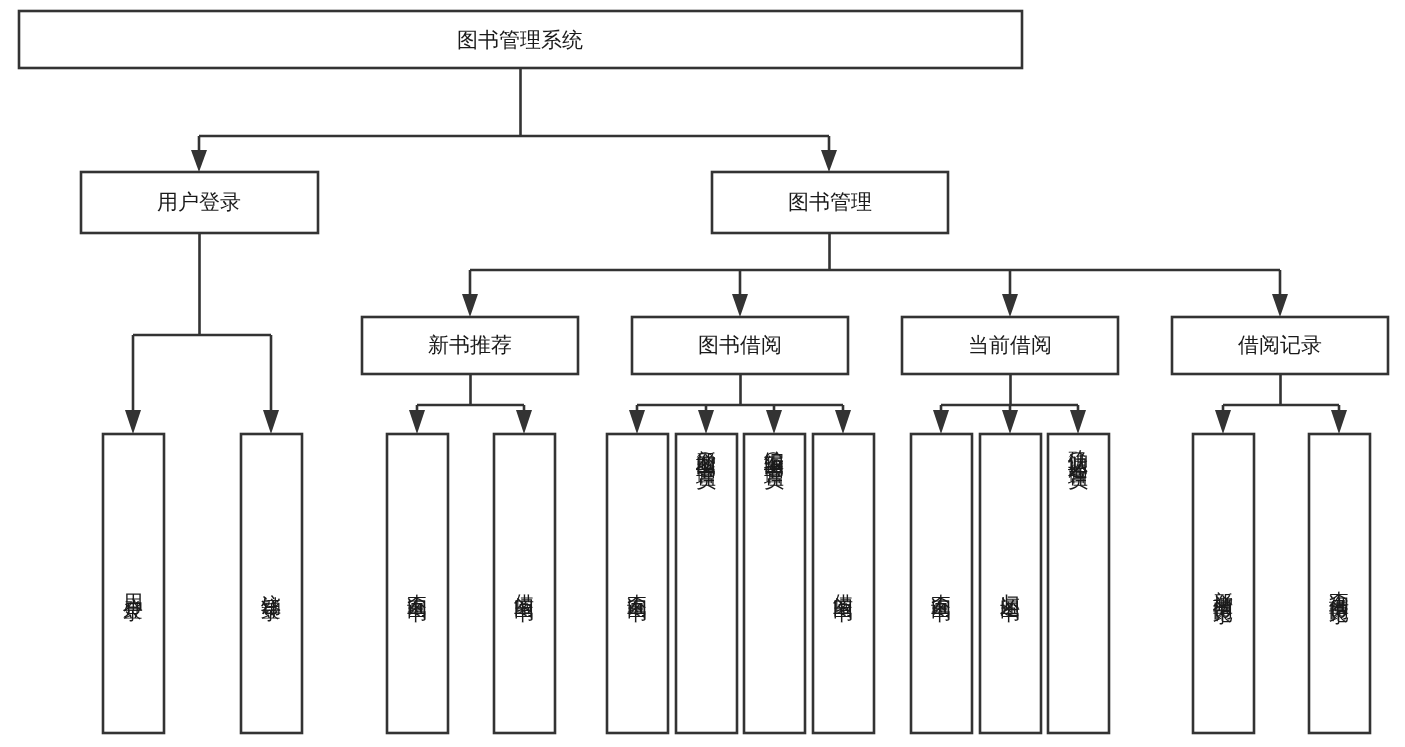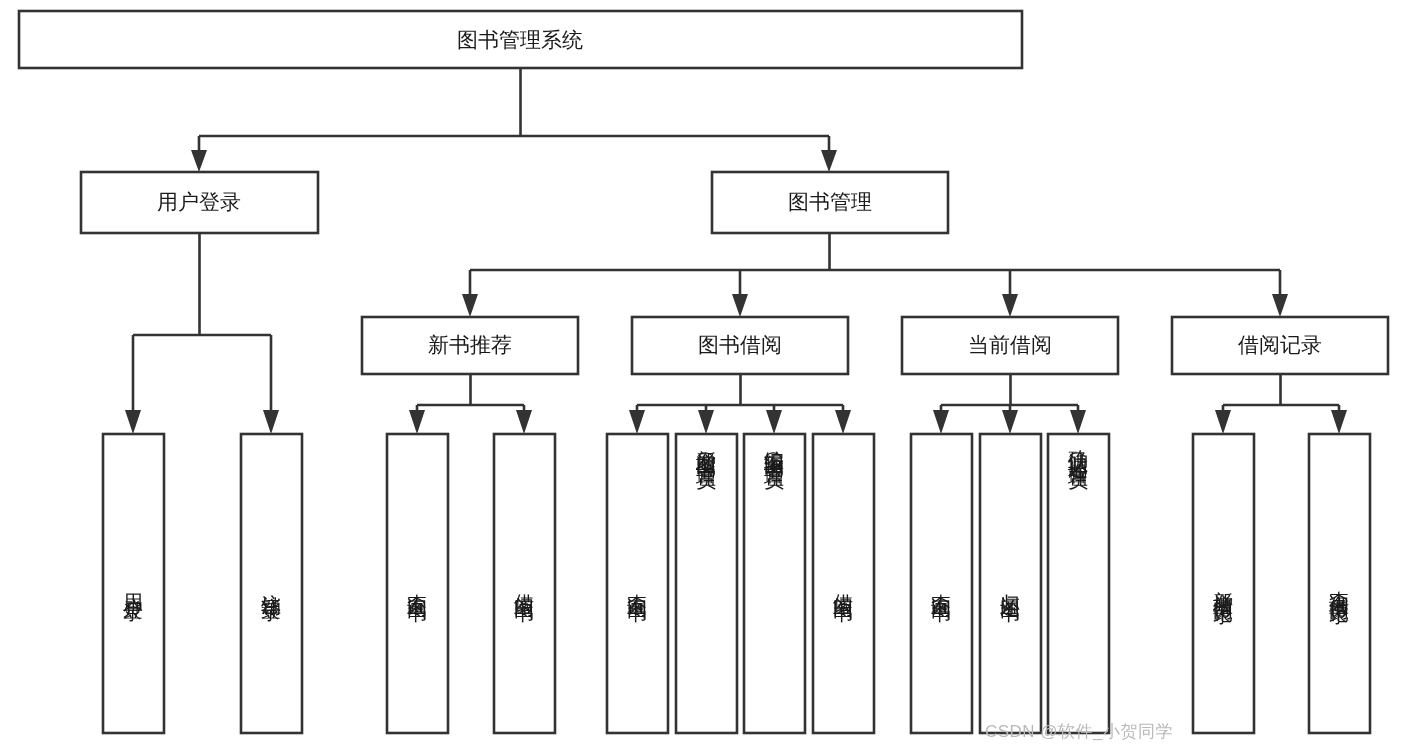--- a/index.html
+++ b/index.html
@@ -243,14 +243,13 @@
     <span class="leaf-label-v">确认归还（管理员）</span>
   </div>
 
   <div class="leaf-label-wrap" style="left:1193px; top:434px; width:61px; height:299px;">
     <span class="leaf-label-v">新增借阅记录</span>
   </div>
   <div class="leaf-label-wrap" style="left:1309px; top:434px; width:61px; height:299px;">
     <span class="leaf-label-v">查询借阅记录</span>
   </div>
 
-  <div id="watermark">CSDN @软件_小贺同学</div>
 </div>
 
 </body></html>

